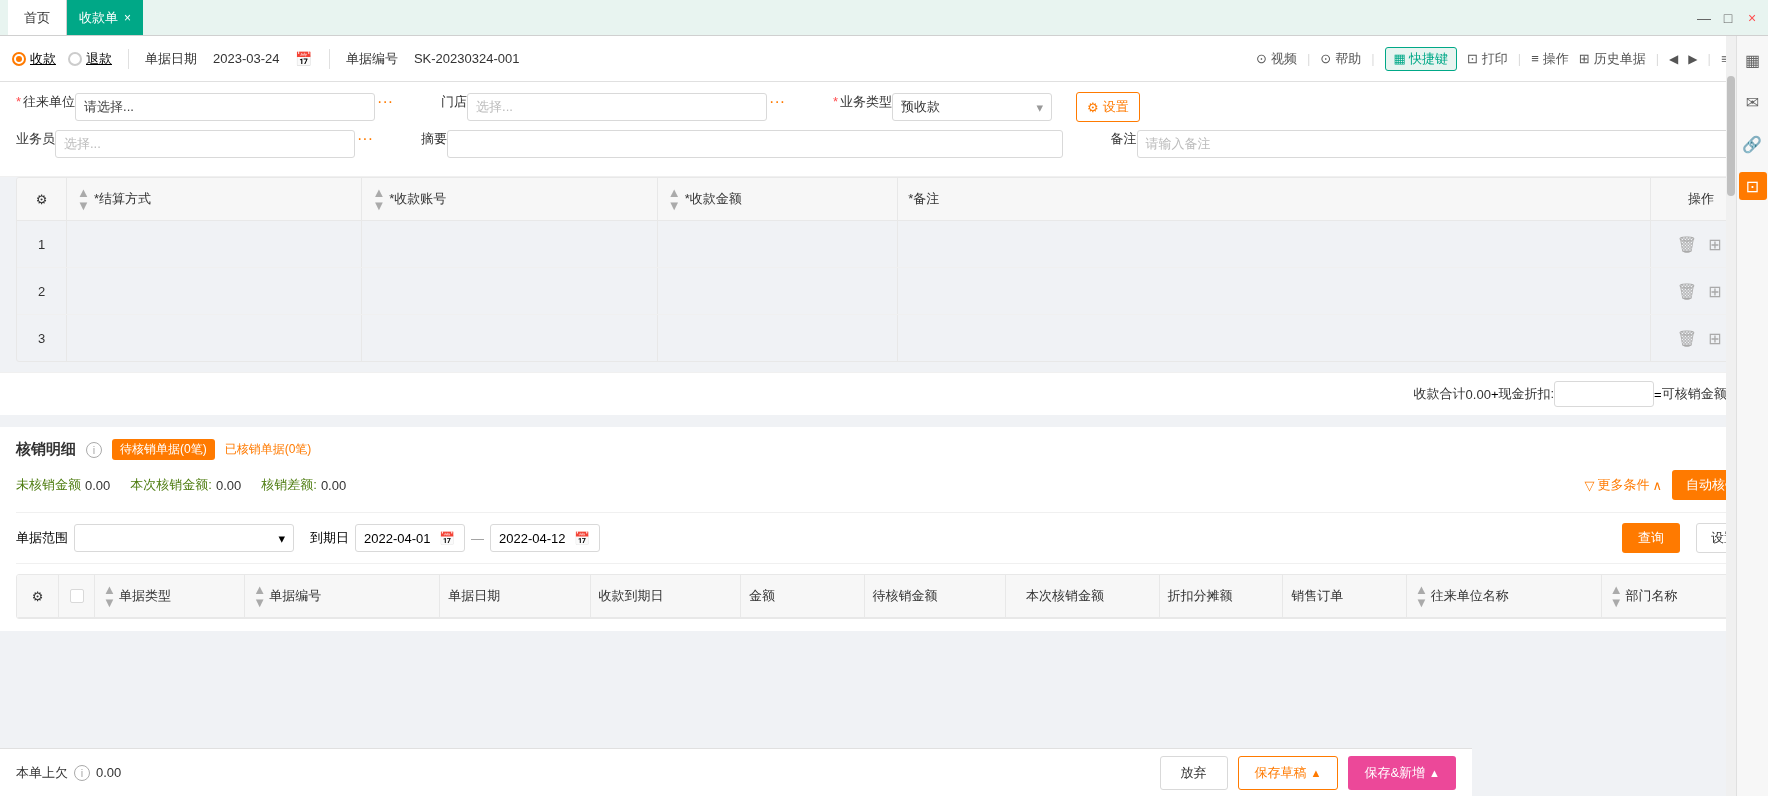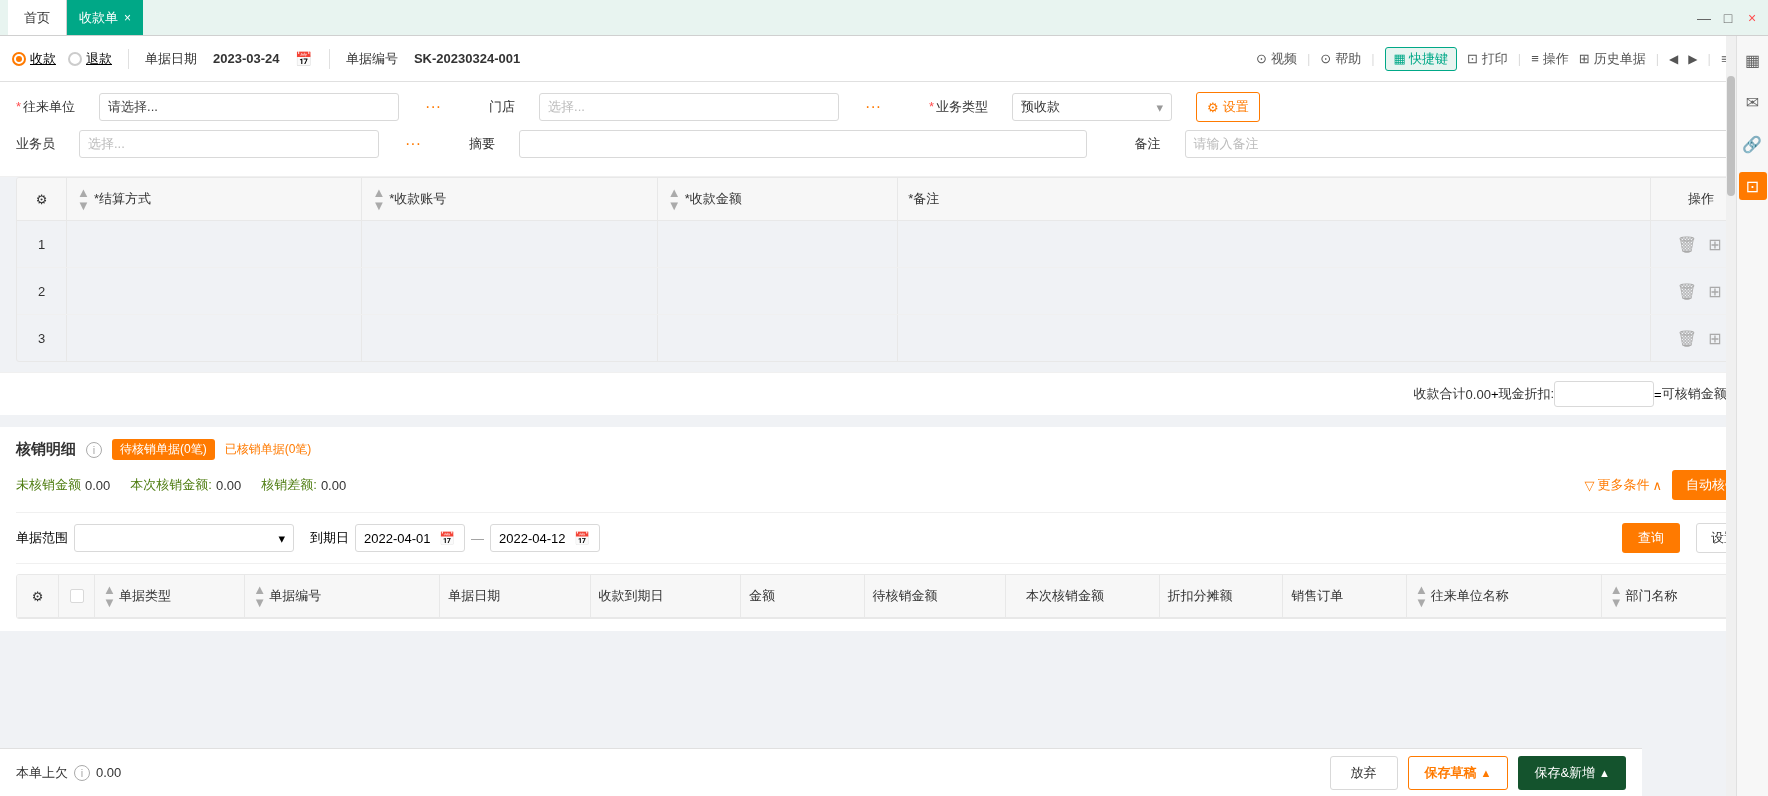--- a/index.html
+++ b/index.html
@@ -47,34 +47,34 @@
       border-bottom: 1px solid #e0e0e0;
       gap: 16px;
     }
     .radio-group { display: flex; align-items: center; gap: 12px; }
     .radio-item { display: flex; align-items: center; gap: 4px; cursor: pointer; text-decoration: underline; }
     .radio-dot { width: 14px; height: 14px; border-radius: 50%; border: 2px solid #ccc; display: flex; align-items: center; justify-content: center; }
     .radio-dot.active { border-color: #ff7a00; }
     .radio-dot.active::after { content: ''; width: 6px; height: 6px; border-radius: 50%; background: #ff7a00; }
     .toolbar-sep { width: 1px; height: 20px; background: #e0e0e0; }
     .toolbar-label { color: #333; }
-    .toolbar-value { color: #333; font-weight: 700; }
+    .toolbar-value { color: #333; font-weight: 400; }
     .toolbar-icon { color: #ff7a00; cursor: pointer; font-size: 14px; }
     .toolbar-right { margin-left: auto; display: flex; align-items: center; gap: 10px; }
     .toolbar-btn { display: flex; align-items: center; gap: 4px; cursor: pointer; color: #555; font-size: 12px; }
     .toolbar-btn-shortcut { background: #e8f4f0; color: #00a887; padding: 2px 8px; border-radius: 3px; font-size: 12px; display: flex; align-items: center; gap: 3px; cursor: pointer; border: 1px solid #00a887; }
 
     
     .form-section {
       background: #fff;
       padding: 10px 16px;
       border-bottom: 1px solid #f0f0f0;
     }
     .form-row { display: flex; align-items: center; gap: 16px; margin-bottom: 8px; }
-    .form-field { display: flex; align-items: center; gap: 24px; }
+    .form-field { display: flex; gap: 0; }
     .form-label { color: #333; white-space: nowrap; }
     .required { color: #ff4d4f; margin-right: 2px; }
     .form-input {
       height: 28px; border: 1px solid #d9d9d9; border-radius: 3px;
       padding: 0 8px; color: #999; outline: none;
       display: flex; align-items: center; background: #fff;
       min-width: 200px;
     }
     .form-input-wide { min-width: 300px; }
     .form-ellipsis { color: #ff7a00; cursor: pointer; font-size: 16px; margin-left: 2px; }
@@ -172,28 +172,28 @@
     .checkbox-empty { width: 14px; height: 14px; border: 1px solid #d9d9d9; border-radius: 2px; background: #fff; cursor: pointer; }
 
     
     .bottom-bar {
       position: fixed; bottom: 0; left: 0; right: 0;
       height: 48px; background: #fff;
       border-top: 1px solid #e0e0e0;
       display: flex; align-items: center;
       padding: 4px 16px;
       gap: 10px;
-      width: 1642px;
+      width: 1472px;
     }
     .bottom-info { display: flex; align-items: center; gap: 6px; color: #333; }
     .info-icon-circle { width: 16px; height: 16px; border-radius: 50%; border: 1px solid #aaa; display: flex; align-items: center; justify-content: center; font-size: 11px; color: #aaa; }
     .bottom-right { margin-left: auto; display: flex; gap: 10px; }
     .btn-abandon { background: #fff; color: #333; border: 1px solid #d9d9d9; padding: 7px 20px; border-radius: 3px; cursor: pointer; font-size: 13px; }
-    .btn-save-draft { background: #fff; color: #ff7a00; border: 1px solid #ff7a00; padding: 7px 16px; border-radius: 3px; cursor: pointer; font-size: 13px; display: flex; align-items: center; gap: 4px; font-weight: bold; }
-    .btn-save-new { background: #14532d; color: #fff; border: none; padding: 7px 16px; border-radius: 3px; cursor: pointer; font-size: 13px; display: flex; align-items: center; gap: 4px; }
+    .btn-save-draft { background: #fff; color: #ff7a00; border: 1px solid #ff7a00; padding: 7px 16px; border-radius: 3px; cursor: pointer; font-size: 13px; display: flex; align-items: center; gap: 4px; }
+    .btn-save-new { background: #ec4899; color: #fff; border: none; padding: 7px 16px; border-radius: 3px; cursor: pointer; font-size: 13px; display: flex; align-items: center; gap: 4px; }
     .btn-chevron { font-size: 11px; }
 
     
     .right-sidebar {
       position: fixed; right: 0; top: 36px; bottom: 0;
       width: 32px; background: #f7f7f7;
       border-left: 1px solid #e0e0e0;
       display: flex; flex-direction: column; align-items: center;
       padding-top: 10px; gap: 14px;
     }

